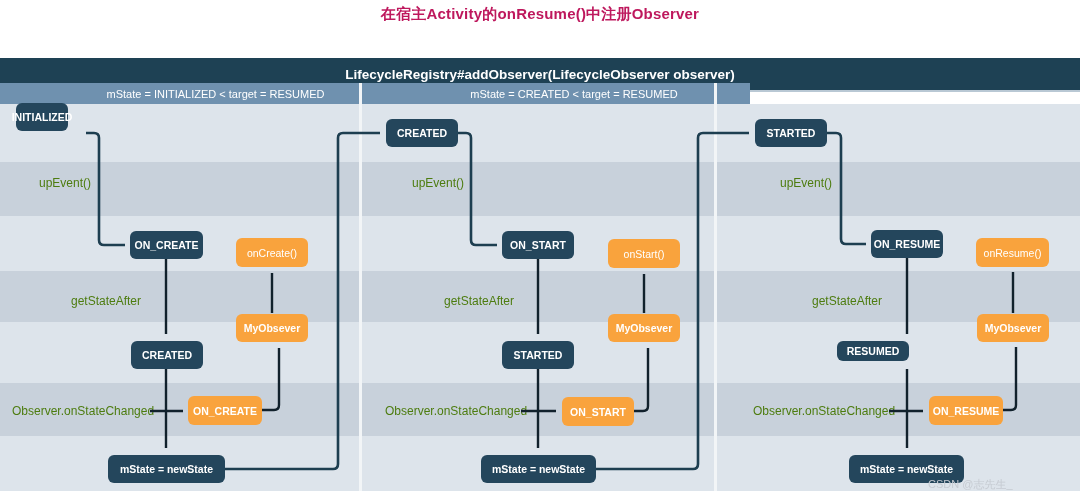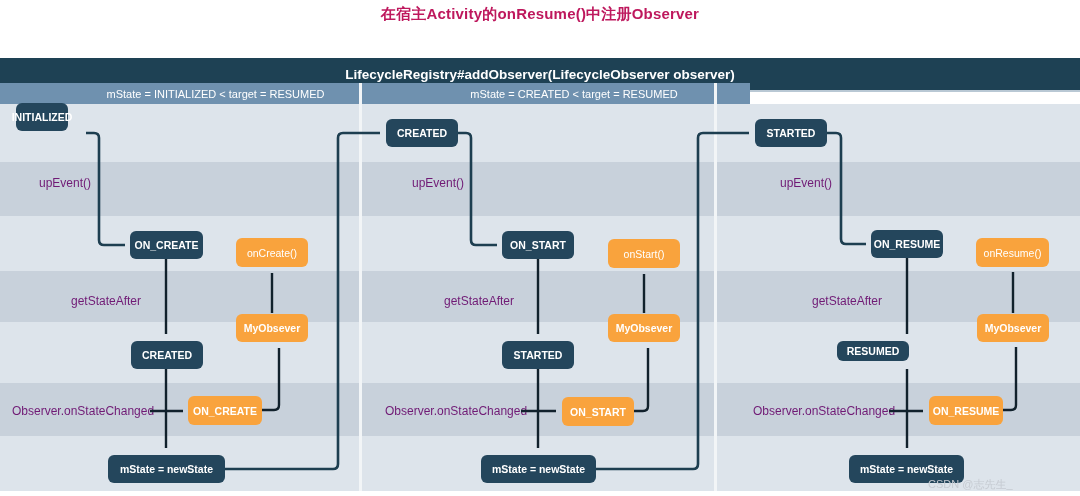--- a/index.html
+++ b/index.html
@@ -31,21 +31,21 @@
     font-size:10.5px;font-weight:bold;display:flex;align-items:center;
     justify-content:center;z-index:3;white-space:nowrap;
   }
   .obox{
     position:absolute;background:#f9a33d;color:#ffffff;border-radius:6px;
     font-size:10.5px;display:flex;align-items:center;justify-content:center;
     z-index:3;white-space:nowrap;
   }
   .obox.b{font-weight:bold;}
   .lbl{
-    position:absolute;color:#701a75;font-size:12px;z-index:3;
+    position:absolute;color:#4d7c0f;font-size:12px;z-index:3;
     white-space:nowrap;
   }
   .lbl.c{text-align:center;}
   .arrows{position:absolute;left:0;top:0;width:1080px;height:496px;z-index:4;pointer-events:none;}
   .arrows path{fill:none;}
   .arr{stroke:#11212c;stroke-width:2.4;}
   .wrap{stroke:#1d3e50;stroke-width:2.6;}
   .watermark{
     position:absolute;left:928px;top:477px;font-size:11px;color:#c6cbd2;z-index:5;
   }

